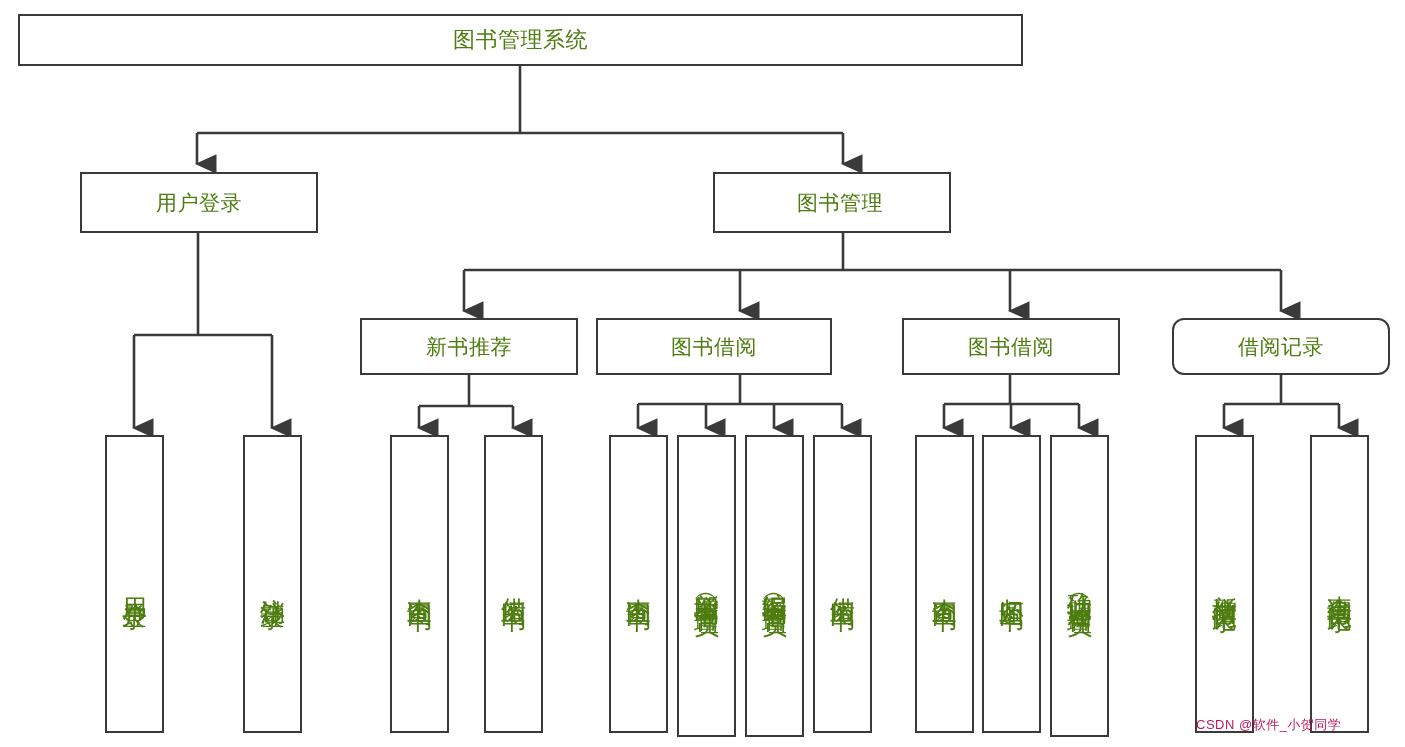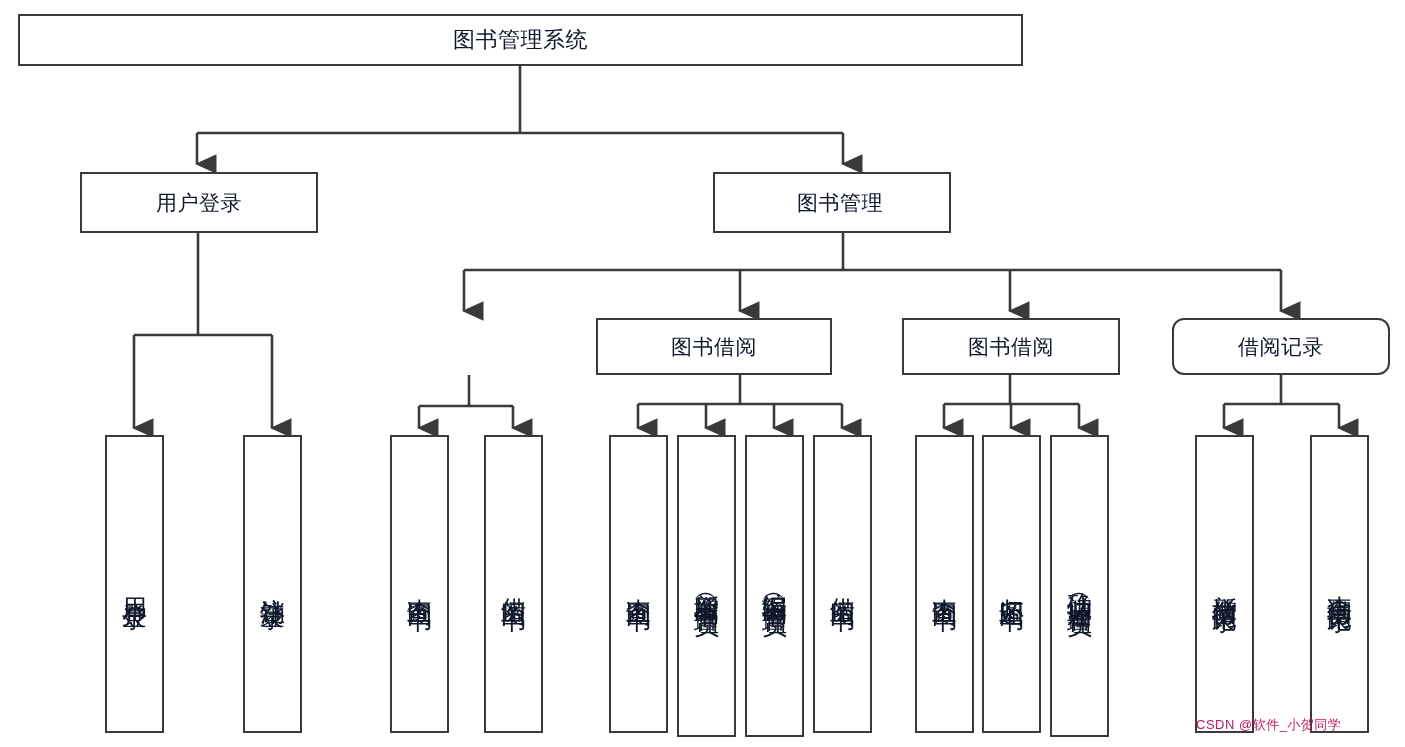--- a/index.html
+++ b/index.html
@@ -28,21 +28,21 @@
   }
   .node {
     position: absolute;
     box-sizing: border-box;
     background: #ffffff;
     border: 2px solid #3a3a3a;
     display: flex;
     align-items: center;
     justify-content: center;
     text-align: center;
-    color: #0f172a;
+    color: #4d7c0f;
     z-index: 2;
   }
   .node .label {
     display: block;
     line-height: 1.12;
     letter-spacing: 0.5px;
   }
   
   .node.horiz .label {
     font-size: 21px;
@@ -135,20 +135,23 @@
     <span class="label">图书管理系统</span>
   </div>
 
   <div class="node horiz" style="left:80px; top:172px; width:238px; height:61px;">
     <span class="label">用户登录</span>
   </div>
   <div class="node horiz" style="left:713px; top:172px; width:238px; height:61px;padding-left:16px;">
     <span class="label">图书管理</span>
   </div>
 
+  <div class="node horiz" style="left:360px; top:318px; width:218px; height:57px;">
+    <span class="label">新书推荐</span>
+  </div>
   <div class="node horiz" style="left:596px; top:318px; width:236px; height:57px;">
     <span class="label">图书借阅</span>
   </div>
   <div class="node horiz" style="left:902px; top:318px; width:218px; height:57px;">
     <span class="label">图书借阅</span>
   </div>
   <div class="node horiz" style="left:1172px; top:318px; width:218px; height:57px;border-radius:12px;">
     <span class="label">借阅记录</span>
   </div>
 

